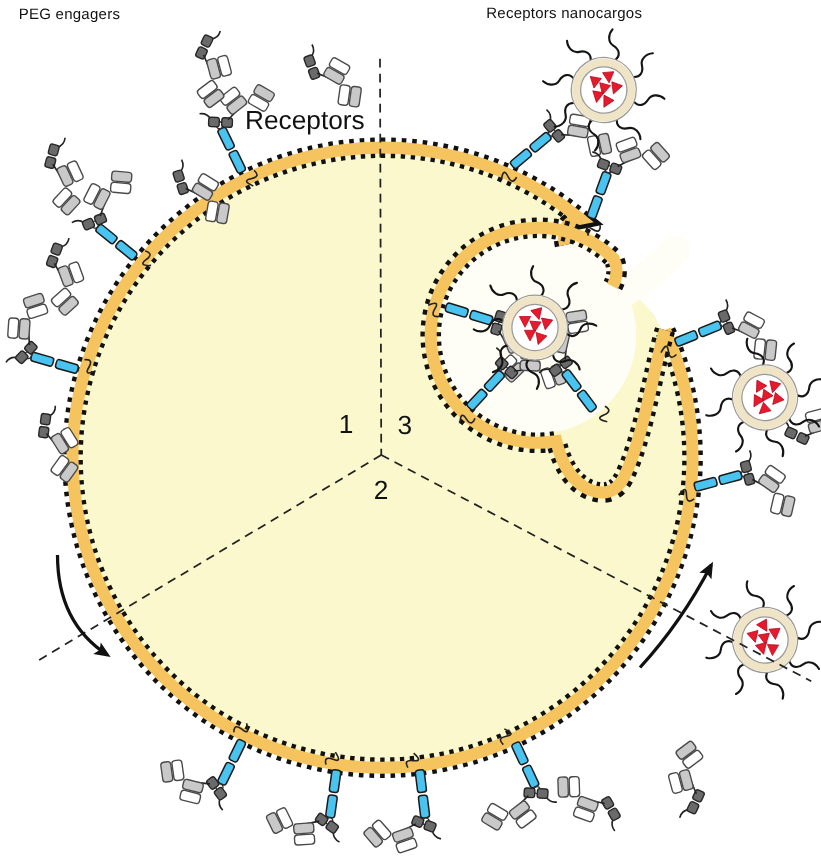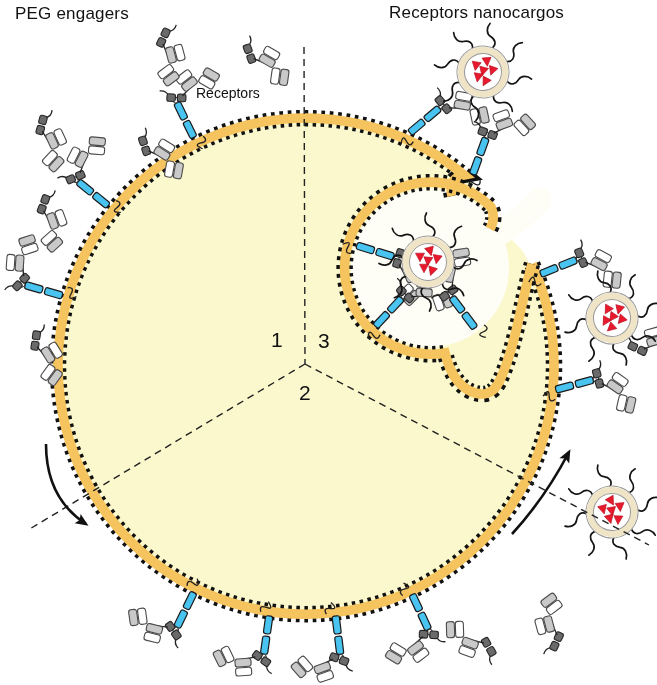--- a/index.html
+++ b/index.html
@@ -1,21 +1,21 @@
 <!DOCTYPE html>
 <html style="--background: #FFFFFF; --cytoplasm: #FAF8CC; --lumen: #FFFEF6; --membrane-band: #F6C45E; --membrane-dots: #111111; --receptor-blue: #49C3F0; --antibody-gray: #C9C9C9; --antibody-dark: #6A6A6A; --cargo-ring: #F0E4C6; --cargo-core: #E8192C;"><head>
 <meta charset="utf-8">
 <style>
   html,body{margin:0;padding:0;background:#fff;}
   .fig-wrap{position:relative;width:657px;height:685px;background:var(--background,#fff);
             font-family:"Liberation Sans", sans-serif;overflow:hidden;}
   .fig-wrap svg{position:absolute;left:0;top:0;}
   .lbl{position:absolute;color:#111;white-space:nowrap;}
-  .lbl-title{font-size:17px;letter-spacing:.2px;}
-  .lbl-mid{font-size:14px;}
+  .lbl-title{font-size:12px;letter-spacing:.2px;}
+  .lbl-mid{font-size:21px;}
   .lbl-num{font-size:21px;}
   
   .cytoplasm{fill:var(--cytoplasm);}
   .lumen{fill:var(--lumen);stroke:none;}
   .lumen-stroke{fill:none;stroke:var(--lumen);stroke-width:24;stroke-linecap:round;}
   .exterior{fill:var(--background);}
   .mem-dots{fill:none;stroke:var(--membrane-dots);stroke-width:16.5;stroke-dasharray:3.6 4.6;}
   .mem-band{fill:none;stroke:var(--membrane-band);stroke-width:9.6;}
   .anchor,.thin{fill:none;stroke:#222;stroke-width:1.3;}
   .rec{fill:var(--receptor-blue);stroke:#1a1a1a;stroke-width:1.2;}

